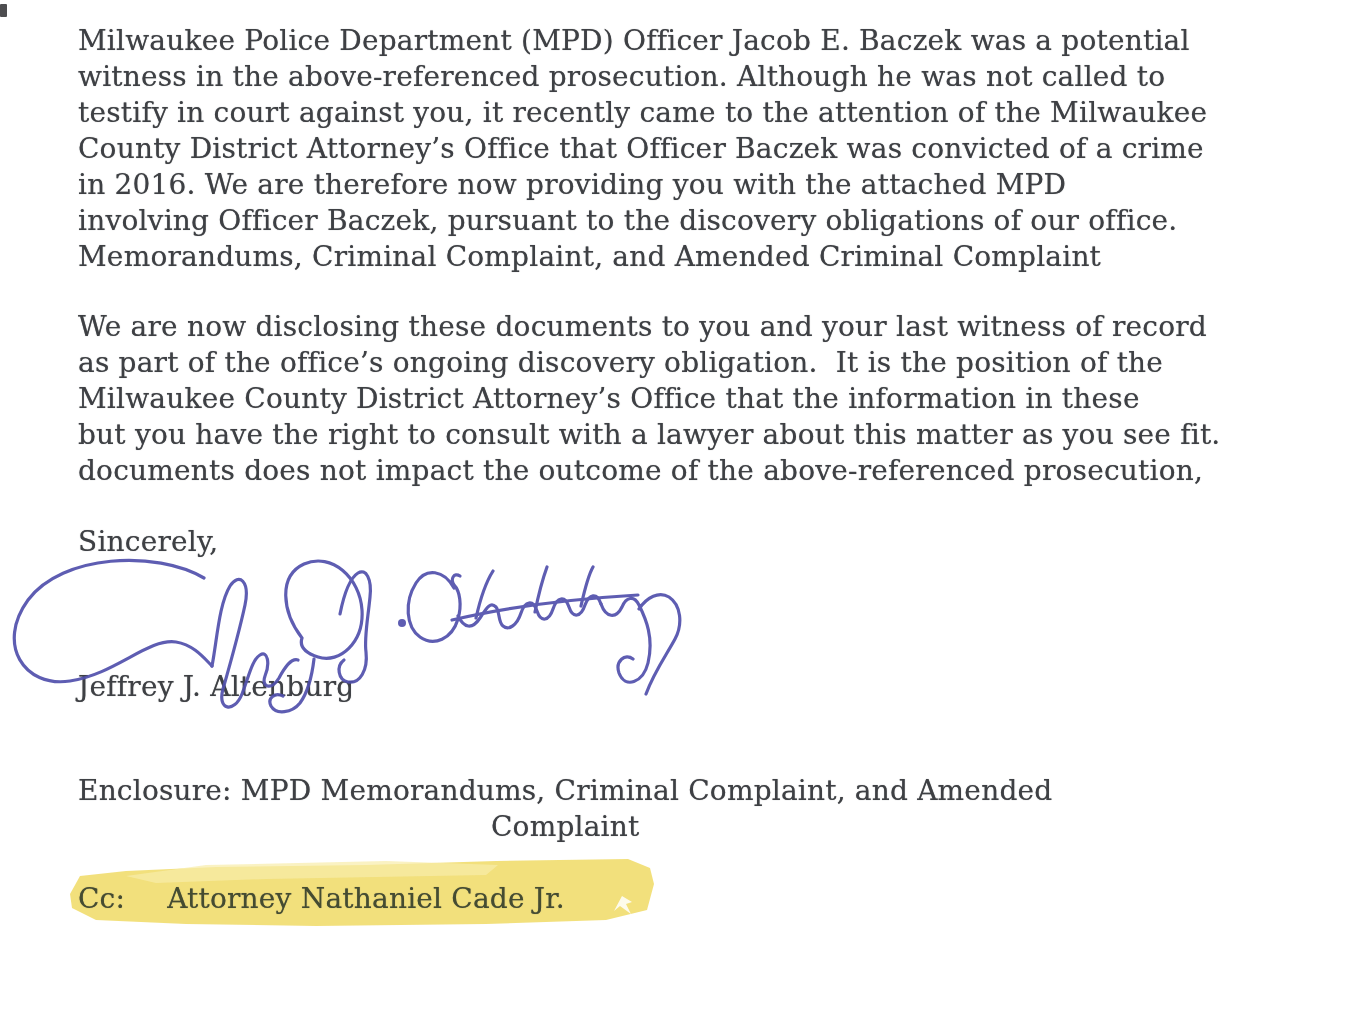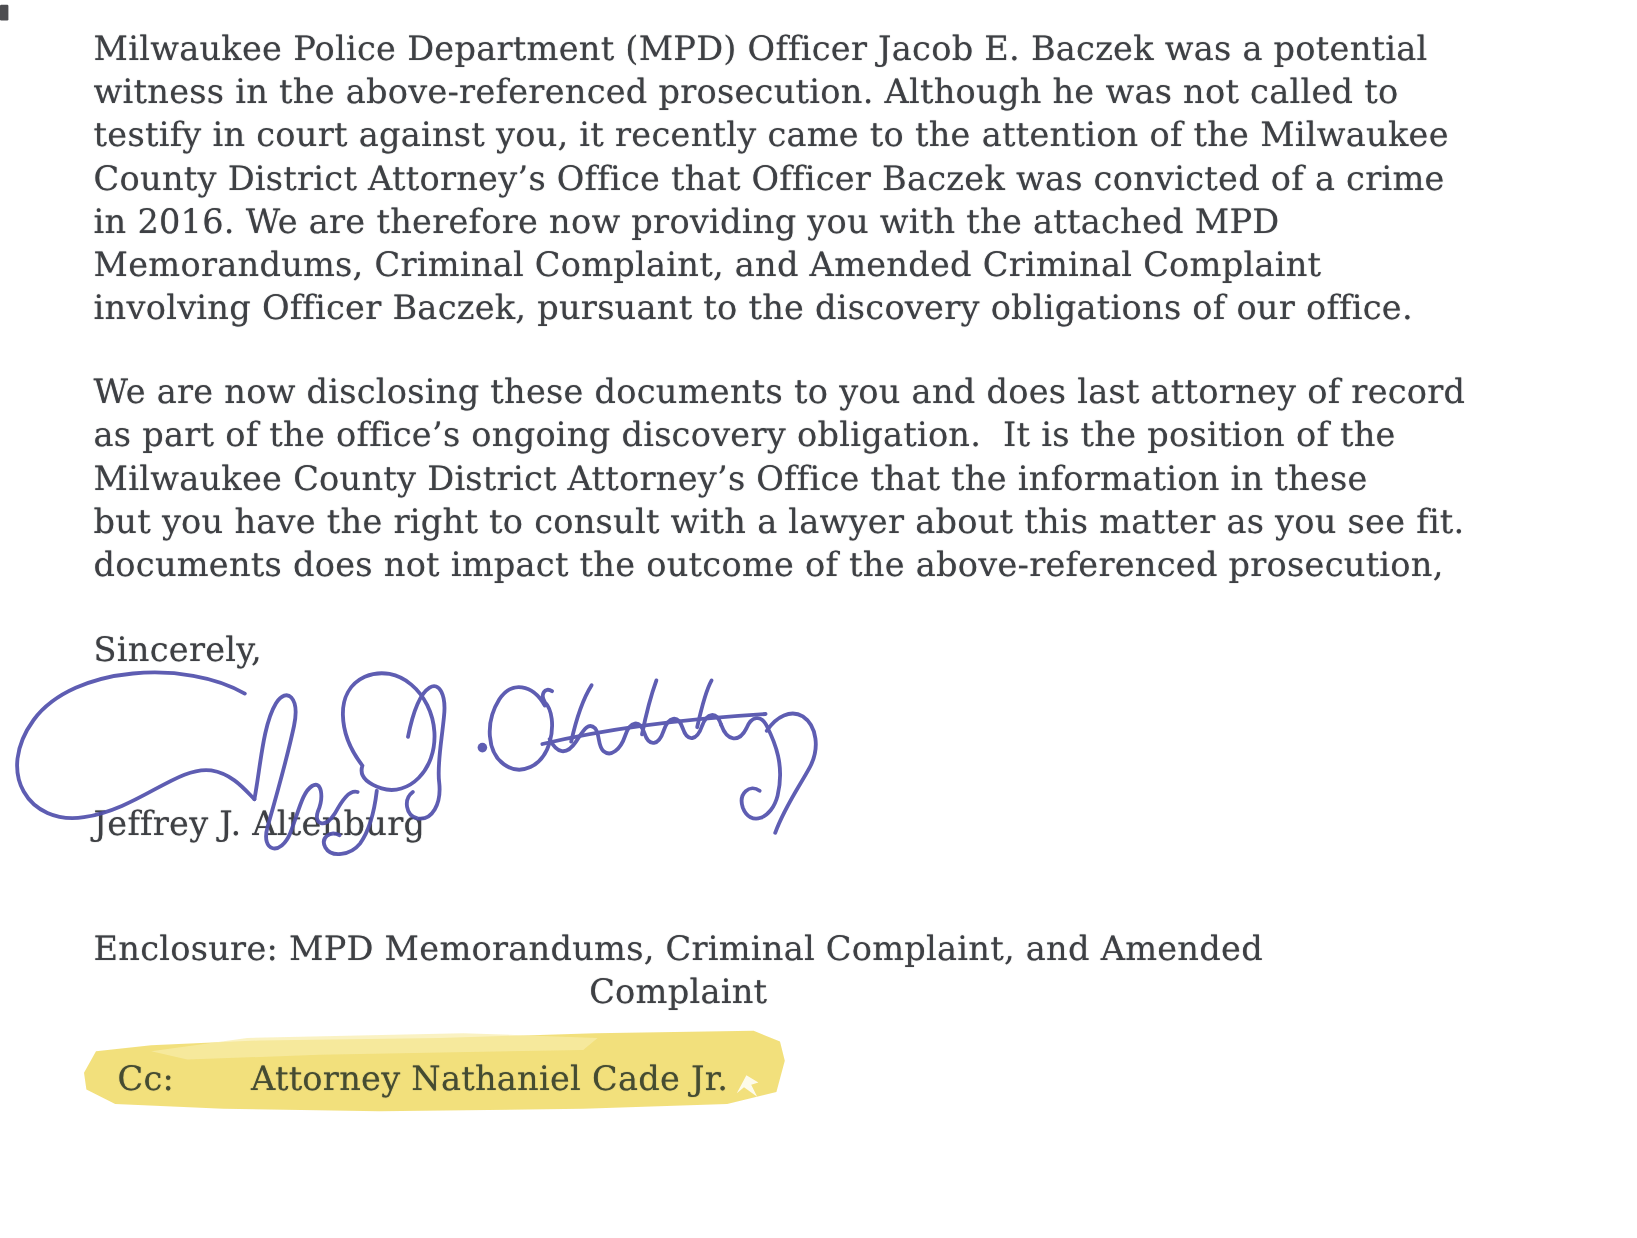--- a/index.html
+++ b/index.html
@@ -19,22 +19,22 @@
     letter-spacing:0.2px;
     text-shadow:0 0 0.8px rgba(62,64,68,0.65);
   }
   .line { white-space:pre; }
   .closing   { top:524px;text-align:right; }
   .para-1    { top:23px; }
   .para-2    { top:309px; }
   .sig-block { top:669px; z-index:2; }
   .enclosure { top:773px;text-align:center; }
   .cc-row    { top:881px; z-index:2; color:#454c31; }
-  .cc-row .cc-label { display:inline-block;margin-left:20px; }
-  .cc-row .cc-value { display:inline-block; margin-left:64px; }
+  .cc-row .cc-label { display:inline-block; }
+  .cc-row .cc-value { display:inline-block; margin-left:42px; }
   .signature-svg {
     position:absolute;
     left:6px; top:554px;
     width:692px; height:170px;
     z-index:3;
     pointer-events:none;
   }
   .highlight-svg {
     position:absolute;
     left:66px; top:858px;
@@ -56,26 +56,26 @@
 <div class="page">
 
   <div class="speck"></div>
 
   <div class="textblock para-1">
     <div class="line">Milwaukee Police Department (MPD) Officer Jacob E. Baczek was a potential</div>
     <div class="line">witness in the above-referenced prosecution. Although he was not called to</div>
     <div class="line">testify in court against you, it recently came to the attention of the Milwaukee</div>
     <div class="line">County District Attorney’s Office that Officer Baczek was convicted of a crime</div>
     <div class="line">in 2016. We are therefore now providing you with the attached MPD</div>
+    <div class="line">involving Officer Baczek, pursuant to the discovery obligations of our office.</div>
     <div class="line">Memorandums, Criminal Complaint, and Amended Criminal Complaint</div>
-    <div class="line">involving Officer Baczek, pursuant to the discovery obligations of our office.</div>
   </div>
 
   <div class="textblock para-2">
-    <div class="line">We are now disclosing these documents to you and does last attorney of record</div>
+    <div class="line">We are now disclosing these documents to you and your last witness of record</div>
     <div class="line">as part of the office’s ongoing discovery obligation.  It is the position of the</div>
     <div class="line">Milwaukee County District Attorney’s Office that the information in these</div>
     <div class="line">but you have the right to consult with a lawyer about this matter as you see fit.</div>
     <div class="line">documents does not impact the outcome of the above-referenced prosecution,</div>
   </div>
 
   <div class="textblock closing">Sincerely,</div>
 
   <svg class="signature-svg" viewBox="0 0 692 170" aria-hidden="true">
     <g fill="none" stroke="#5150ac" stroke-width="3.2" stroke-linecap="round" stroke-linejoin="round" opacity="0.92">

